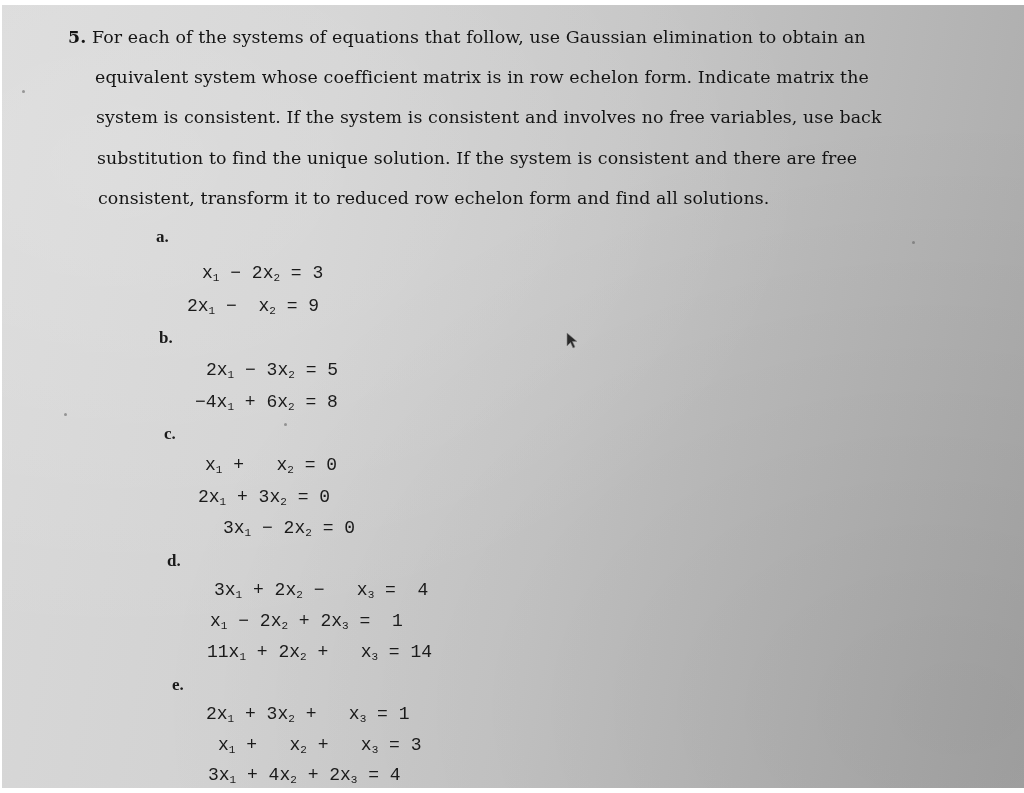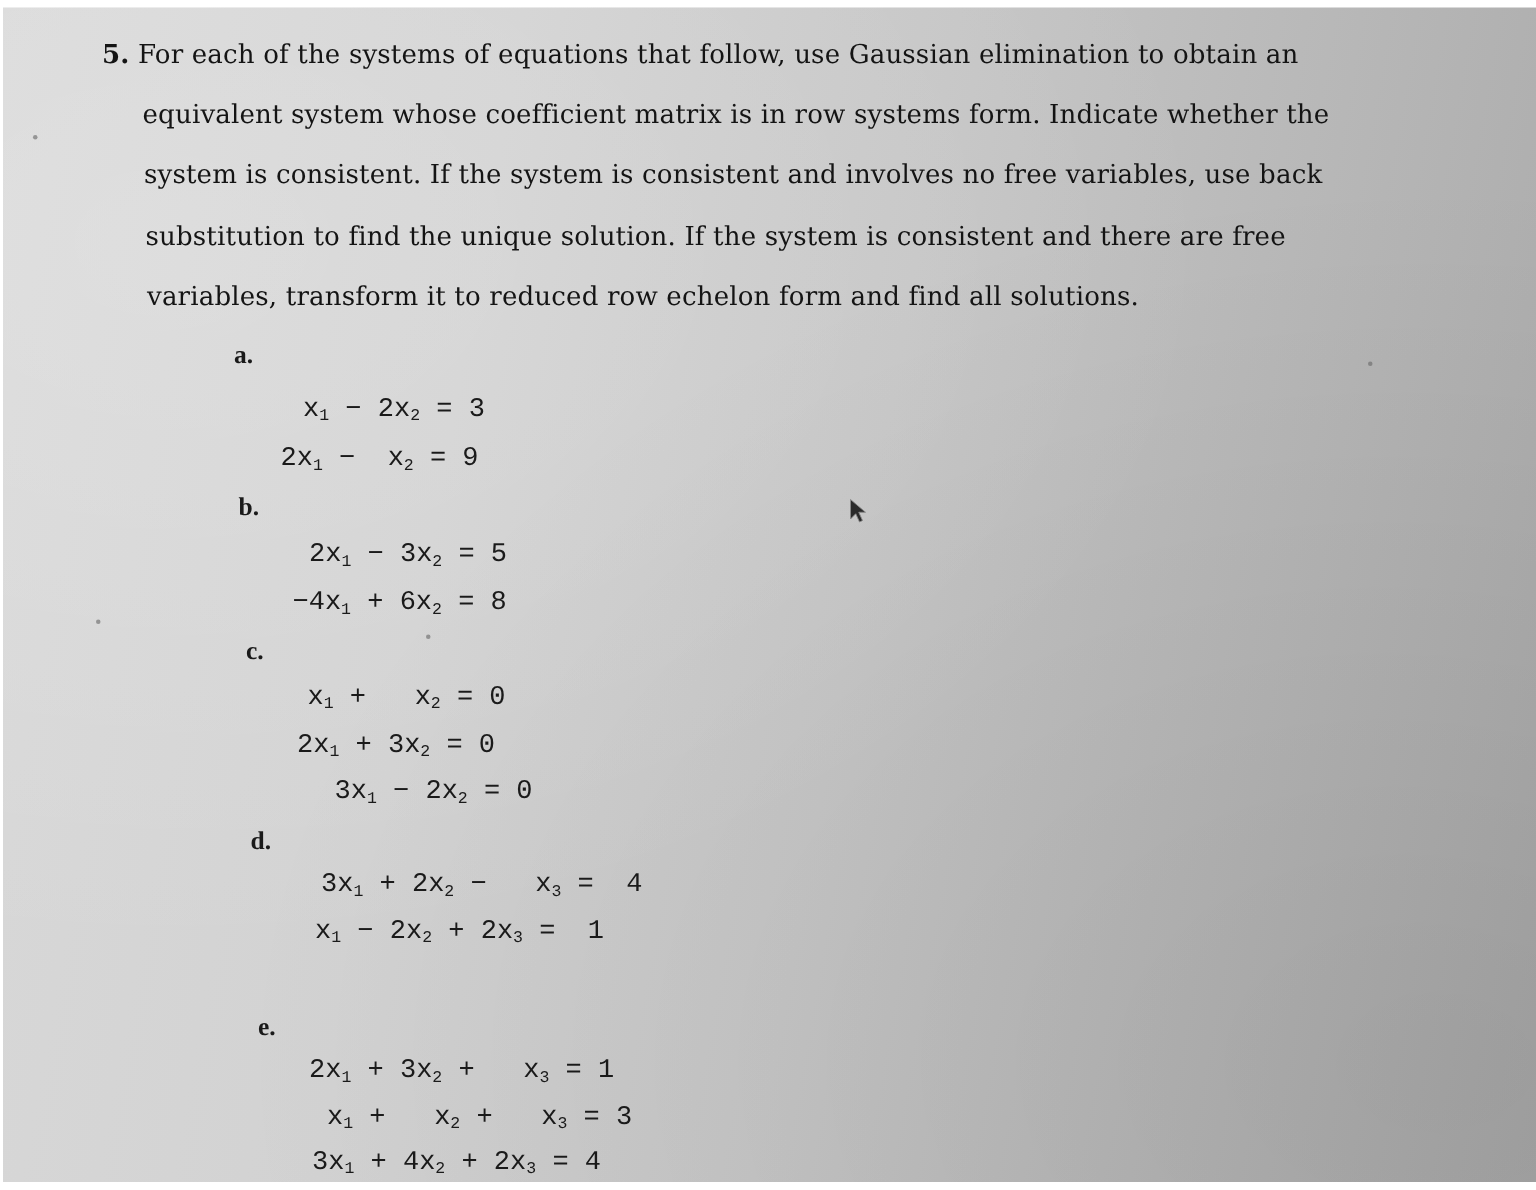--- a/index.html
+++ b/index.html
@@ -29,42 +29,43 @@
   .cursor { position:absolute; left:564px; top:327px; width:14px; height:18px; }
   .speck { position:absolute; width:3px; height:3px; border-radius:50%; background:#666; opacity:0.6; }
 </style>
 </head>
 <body>
 
 <div class="photo">
 
   <div class="para">
     <div class="line" style="left:0; top:6px;"><span class="num">5.</span> <span>For each of the systems of equations that follow, use Gaussian elimination to obtain an</span></div>
-    <div class="line" style="left:27px; top:46px;">equivalent system whose coefficient matrix is in row systems form. Indicate whether the</div>
+    <div class="line" style="left:27px; top:46px;">equivalent system whose coefficient matrix is in row echelon form. Indicate matrix the</div>
     <div class="line" style="left:28px; top:86px;">system is consistent. If the system is consistent and involves no free variables, use back</div>
     <div class="line" style="left:29px; top:127px;">substitution to find the unique solution. If the system is consistent and there are free</div>
-    <div class="line" style="left:30px; top:167px;">variables, transform it to reduced row echelon form and find all solutions.</div>
+    <div class="line" style="left:30px; top:167px;">consistent, transform it to reduced row echelon form and find all solutions.</div>
   </div>
 
   <div class="label" style="left:154px; top:222px;">a.</div>
   <div class="eq" style="left:200px; top:257px;">x<sub>1</sub> − 2x<sub>2</sub> = 3</div>
   <div class="eq" style="left:185px; top:290px;">2x<sub>1</sub> −  x<sub>2</sub> = 9</div>
 
   <div class="label" style="left:157px; top:323px;">b.</div>
   <div class="eq" style="left:204px; top:354px;">2x<sub>1</sub> − 3x<sub>2</sub> = 5</div>
   <div class="eq" style="left:193px; top:386px;">−4x<sub>1</sub> + 6x<sub>2</sub> = 8</div>
 
   <div class="label" style="left:162px; top:419px;">c.</div>
   <div class="eq" style="left:203px; top:449px;">x<sub>1</sub> +   x<sub>2</sub> = 0</div>
   <div class="eq" style="left:196px; top:481px;text-align:right;">2x<sub>1</sub> + 3x<sub>2</sub> = 0</div>
   <div class="eq" style="left:197px; top:512px;margin-left:24px;">3x<sub>1</sub> − 2x<sub>2</sub> = 0</div>
 
   <div class="label" style="left:165px; top:546px;">d.</div>
   <div class="eq" style="left:212px; top:574px;">3x<sub>1</sub> + 2x<sub>2</sub> −   x<sub>3</sub> =  4</div>
   <div class="eq" style="left:208px; top:605px;text-align:center;">x<sub>1</sub> − 2x<sub>2</sub> + 2x<sub>3</sub> =  1</div>
+  <div class="eq" style="left:205px; top:636px;">11x<sub>1</sub> + 2x<sub>2</sub> +   x<sub>3</sub> = 14</div>
 
   <div class="label" style="left:170px; top:670px;">e.</div>
   <div class="eq" style="left:204px; top:698px;">2x<sub>1</sub> + 3x<sub>2</sub> +   x<sub>3</sub> = 1</div>
   <div class="eq" style="left:216px; top:729px;">x<sub>1</sub> +   x<sub>2</sub> +   x<sub>3</sub> = 3</div>
   <div class="eq" style="left:206px; top:759px;">3x<sub>1</sub> + 4x<sub>2</sub> + 2x<sub>3</sub> = 4</div>
 
   <svg class="cursor" viewBox="0 0 14 18">
     <path d="M1 1 L1 14 L4.5 10.5 L7 16 L9 15 L6.5 9.5 L11 9.5 Z" fill="#2a2a2a" stroke="#888" stroke-width="0.6"></path>
   </svg>
 

